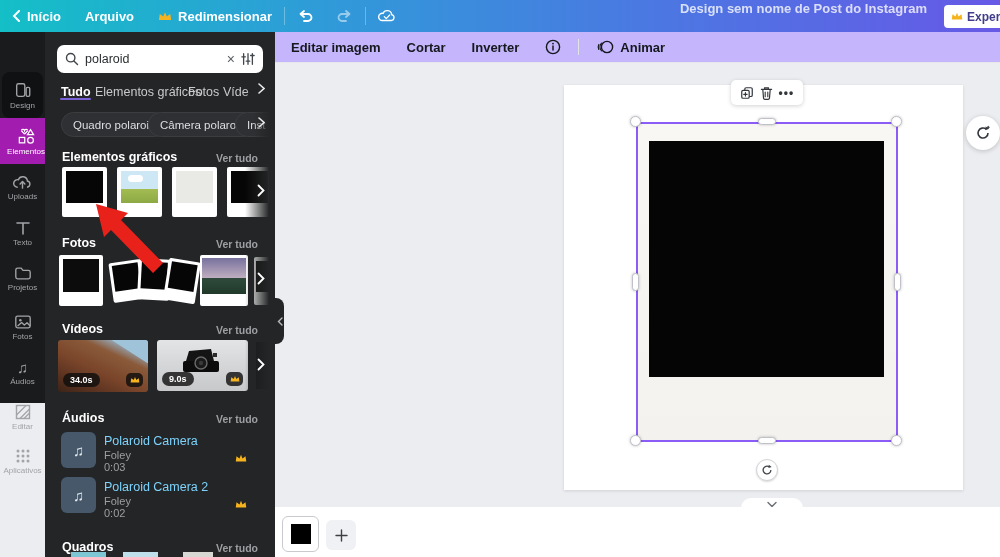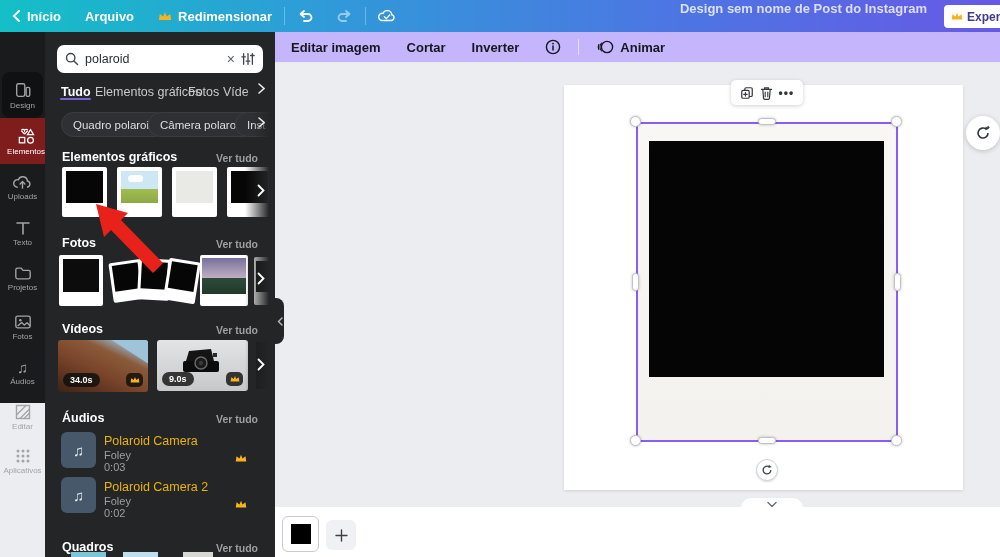--- a/index.html
+++ b/index.html
@@ -18,21 +18,21 @@
     color:rgba(255,255,255,.78); font-weight:600; }
   #upgrade-btn { position:absolute; left:944px; top:5px; width:62px; height:23px; background:#fff;
     border-radius:4px; display:flex; align-items:center; gap:4px; padding-left:7px;
     color:#413d8a; font-size:12px; font-weight:700; cursor:pointer; }
 
   
   #sidebar { left:0; top:32px; width:45px; height:371px; background:#1a1b1d; z-index:20; }
   .side-item { width:45px; height:46px; display:flex; flex-direction:column; align-items:center;
     justify-content:center; gap:2px; color:#a2a4a7; cursor:pointer; position:absolute; left:0; }
   .side-item .lbl { font-size:8px; }
-  .side-item.active { background:#7f1d1d; color:#fff;padding-left:7px; }
+  .side-item.active { background:#a21caf; color:#fff;padding-left:7px; }
   .side-item.boxed { background:#101113; border-radius:8px; width:41px; left:2px; }
   .glyph { font-size:15px; line-height:1; }
 
   
   #panel { left:45px; top:32px; width:230px; height:525px; background:#242526; overflow:hidden; z-index:20; }
   #search-box { position:absolute; left:12px; top:13px; width:206px; height:28px; background:#fff;
     border-radius:7px; display:flex; align-items:center; padding:0 8px; gap:6px; }
   #search-input { border:none; outline:none; flex:1; font-size:12.5px; color:#2b2e31; min-width:10px;
     font-family:"Liberation Sans", sans-serif; }
   .tab { position:absolute; font-size:12.5px; color:#c9cacc; cursor:pointer; white-space:nowrap; }
@@ -51,21 +51,21 @@
   .pola .ph { position:absolute; left:9%; top:8%; width:82%; height:64%; background:#060606; }
 
   .vid-badge { position:absolute; left:5px; bottom:5px; background:rgba(12,12,12,.8); color:#fff;
     font-size:9px; font-weight:700; padding:2px 7px; border-radius:9px; }
   .crown-badge { position:absolute; right:5px; bottom:5px; background:rgba(12,12,12,.8);
     border-radius:5px; width:17px; height:14px; display:flex; align-items:center; justify-content:center; }
 
   .audio-tile { position:absolute; left:16px; width:35px; height:36px; background:#46586a;
     border-radius:6px; color:#e8ecef; display:flex; align-items:center; justify-content:center;
     font-size:15px; cursor:pointer; }
-  .audio-title { position:absolute; left:59px; color:#eab308; font-size:12.5px; cursor:pointer; }
+  .audio-title { position:absolute; left:59px; color:#7dd3fc; font-size:12.5px; cursor:pointer; }
   .audio-sub { position:absolute; left:59px; color:#9d9fa2; font-size:11px; }
 
   #panel-collapse-tab { position:absolute; left:275px; top:298px; width:9px; height:46px;
     background:#242526; border-radius:0 8px 8px 0; display:flex; align-items:center;
     justify-content:center; cursor:pointer; z-index:21; }
 
   
   #toolbar { left:275px; top:32px; width:725px; height:31px; background:#c4b5fd;
     border-bottom:1px solid #e6e7e9; display:flex; align-items:center; color:#15181c;
     font-size:13px; font-weight:600; z-index:10; }

